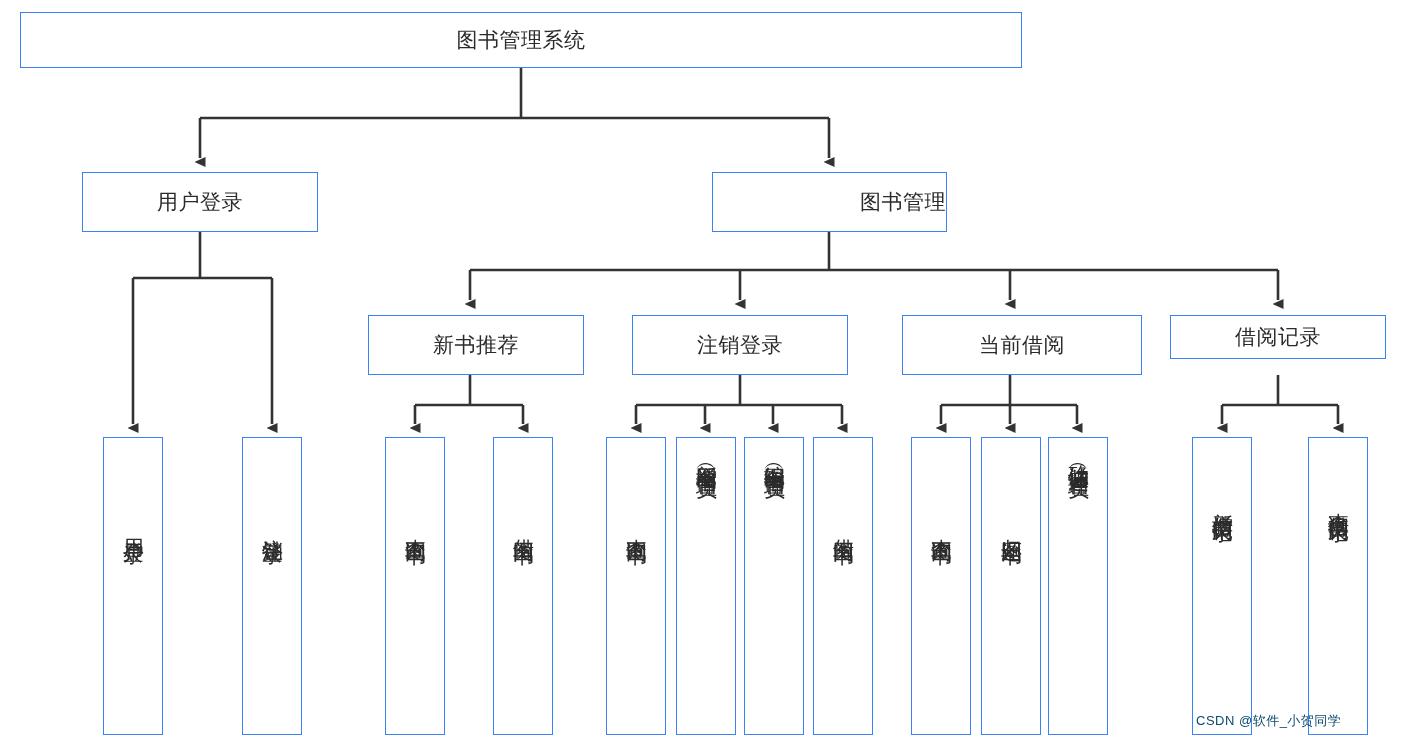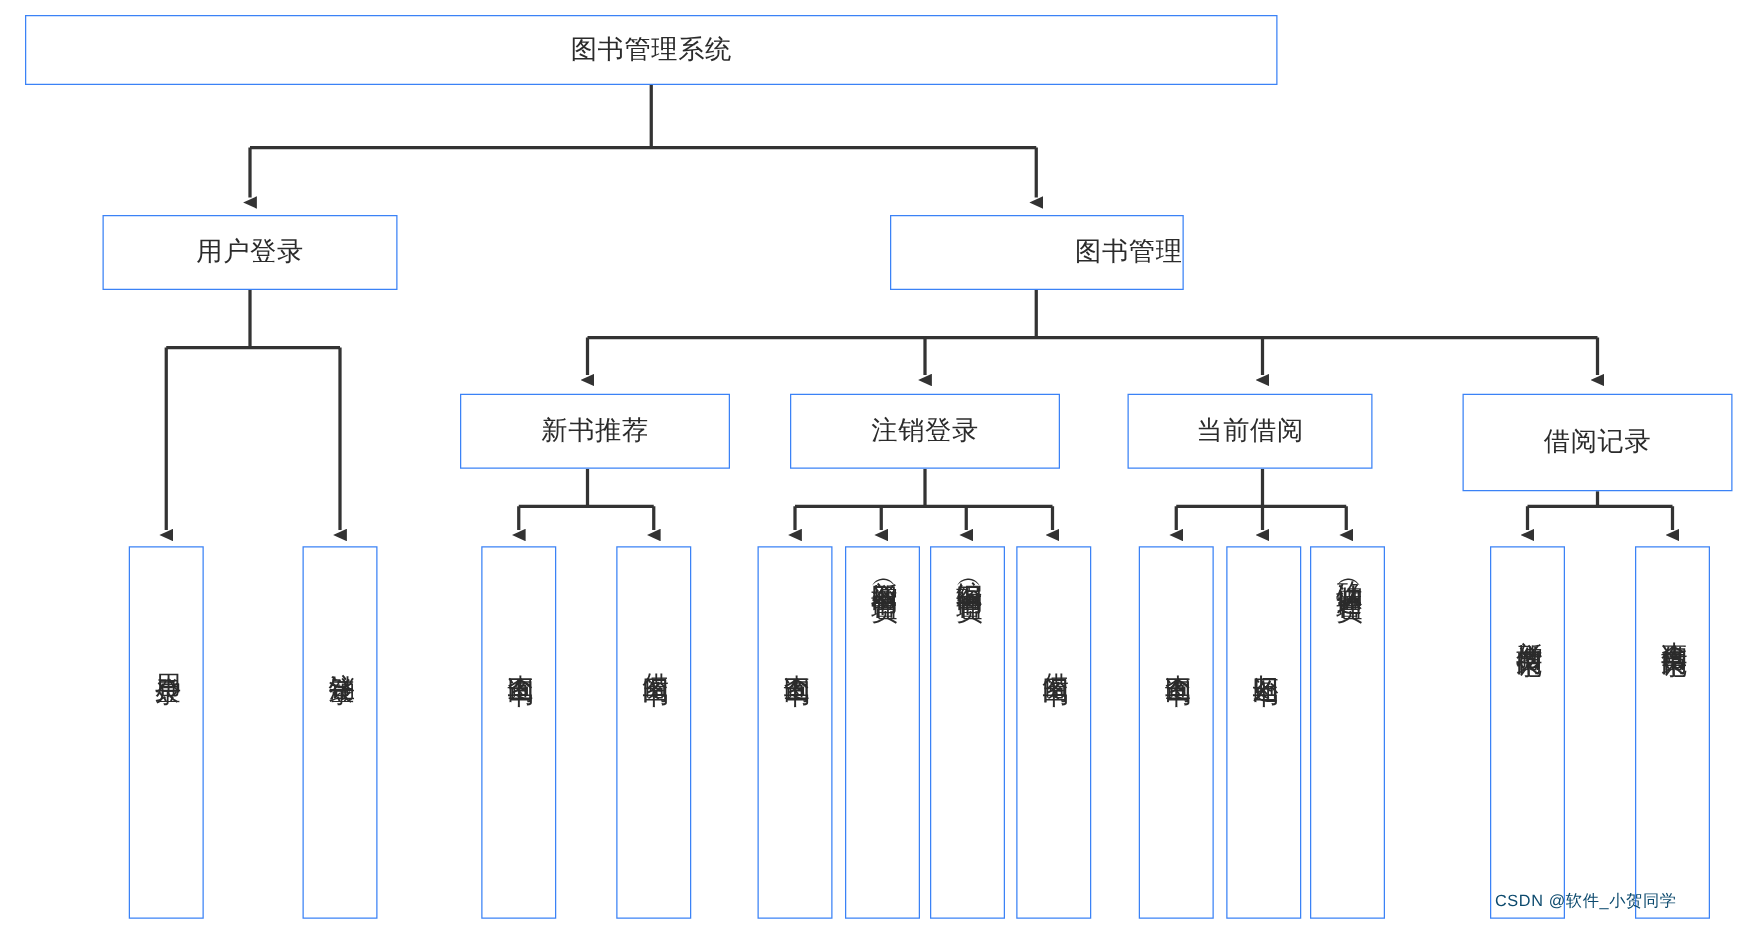--- a/index.html
+++ b/index.html
@@ -137,24 +137,24 @@
   <div class="node-box" style="left:712px; top:172px; width:235px; height:60px;justify-content:flex-end;">
     <span class="node-label">图书管理</span>
   </div>
 
   <div class="node-box" style="left:368px; top:315px; width:216px; height:60px;">
     <span class="node-label">新书推荐</span>
   </div>
   <div class="node-box" style="left:632px; top:315px; width:216px; height:60px;">
     <span class="node-label">注销登录</span>
   </div>
-  <div class="node-box" style="left:902px; top:315px; width:196px; height:60px;">
+  <div class="node-box" style="left:902px; top:315px; width:240px; height:60px;">
     <span class="node-label">当前借阅</span>
   </div>
-  <div class="node-box" style="left:1170px; top:315px; width:216px; height:78px;">
+  <div class="node-box" style="left:1170px; top:315px; width:216px; height:44px;">
     <span class="node-label">借阅记录</span>
   </div>
 
   <div class="node-box leaf mid" style="left:103px; top:437px; width:60px; height:298px;">
     <span class="node-label">用户登录</span>
   </div>
   <div class="node-box leaf mid" style="left:242px; top:437px; width:60px; height:298px;">
     <span class="node-label">注销登录</span>
   </div>
 

